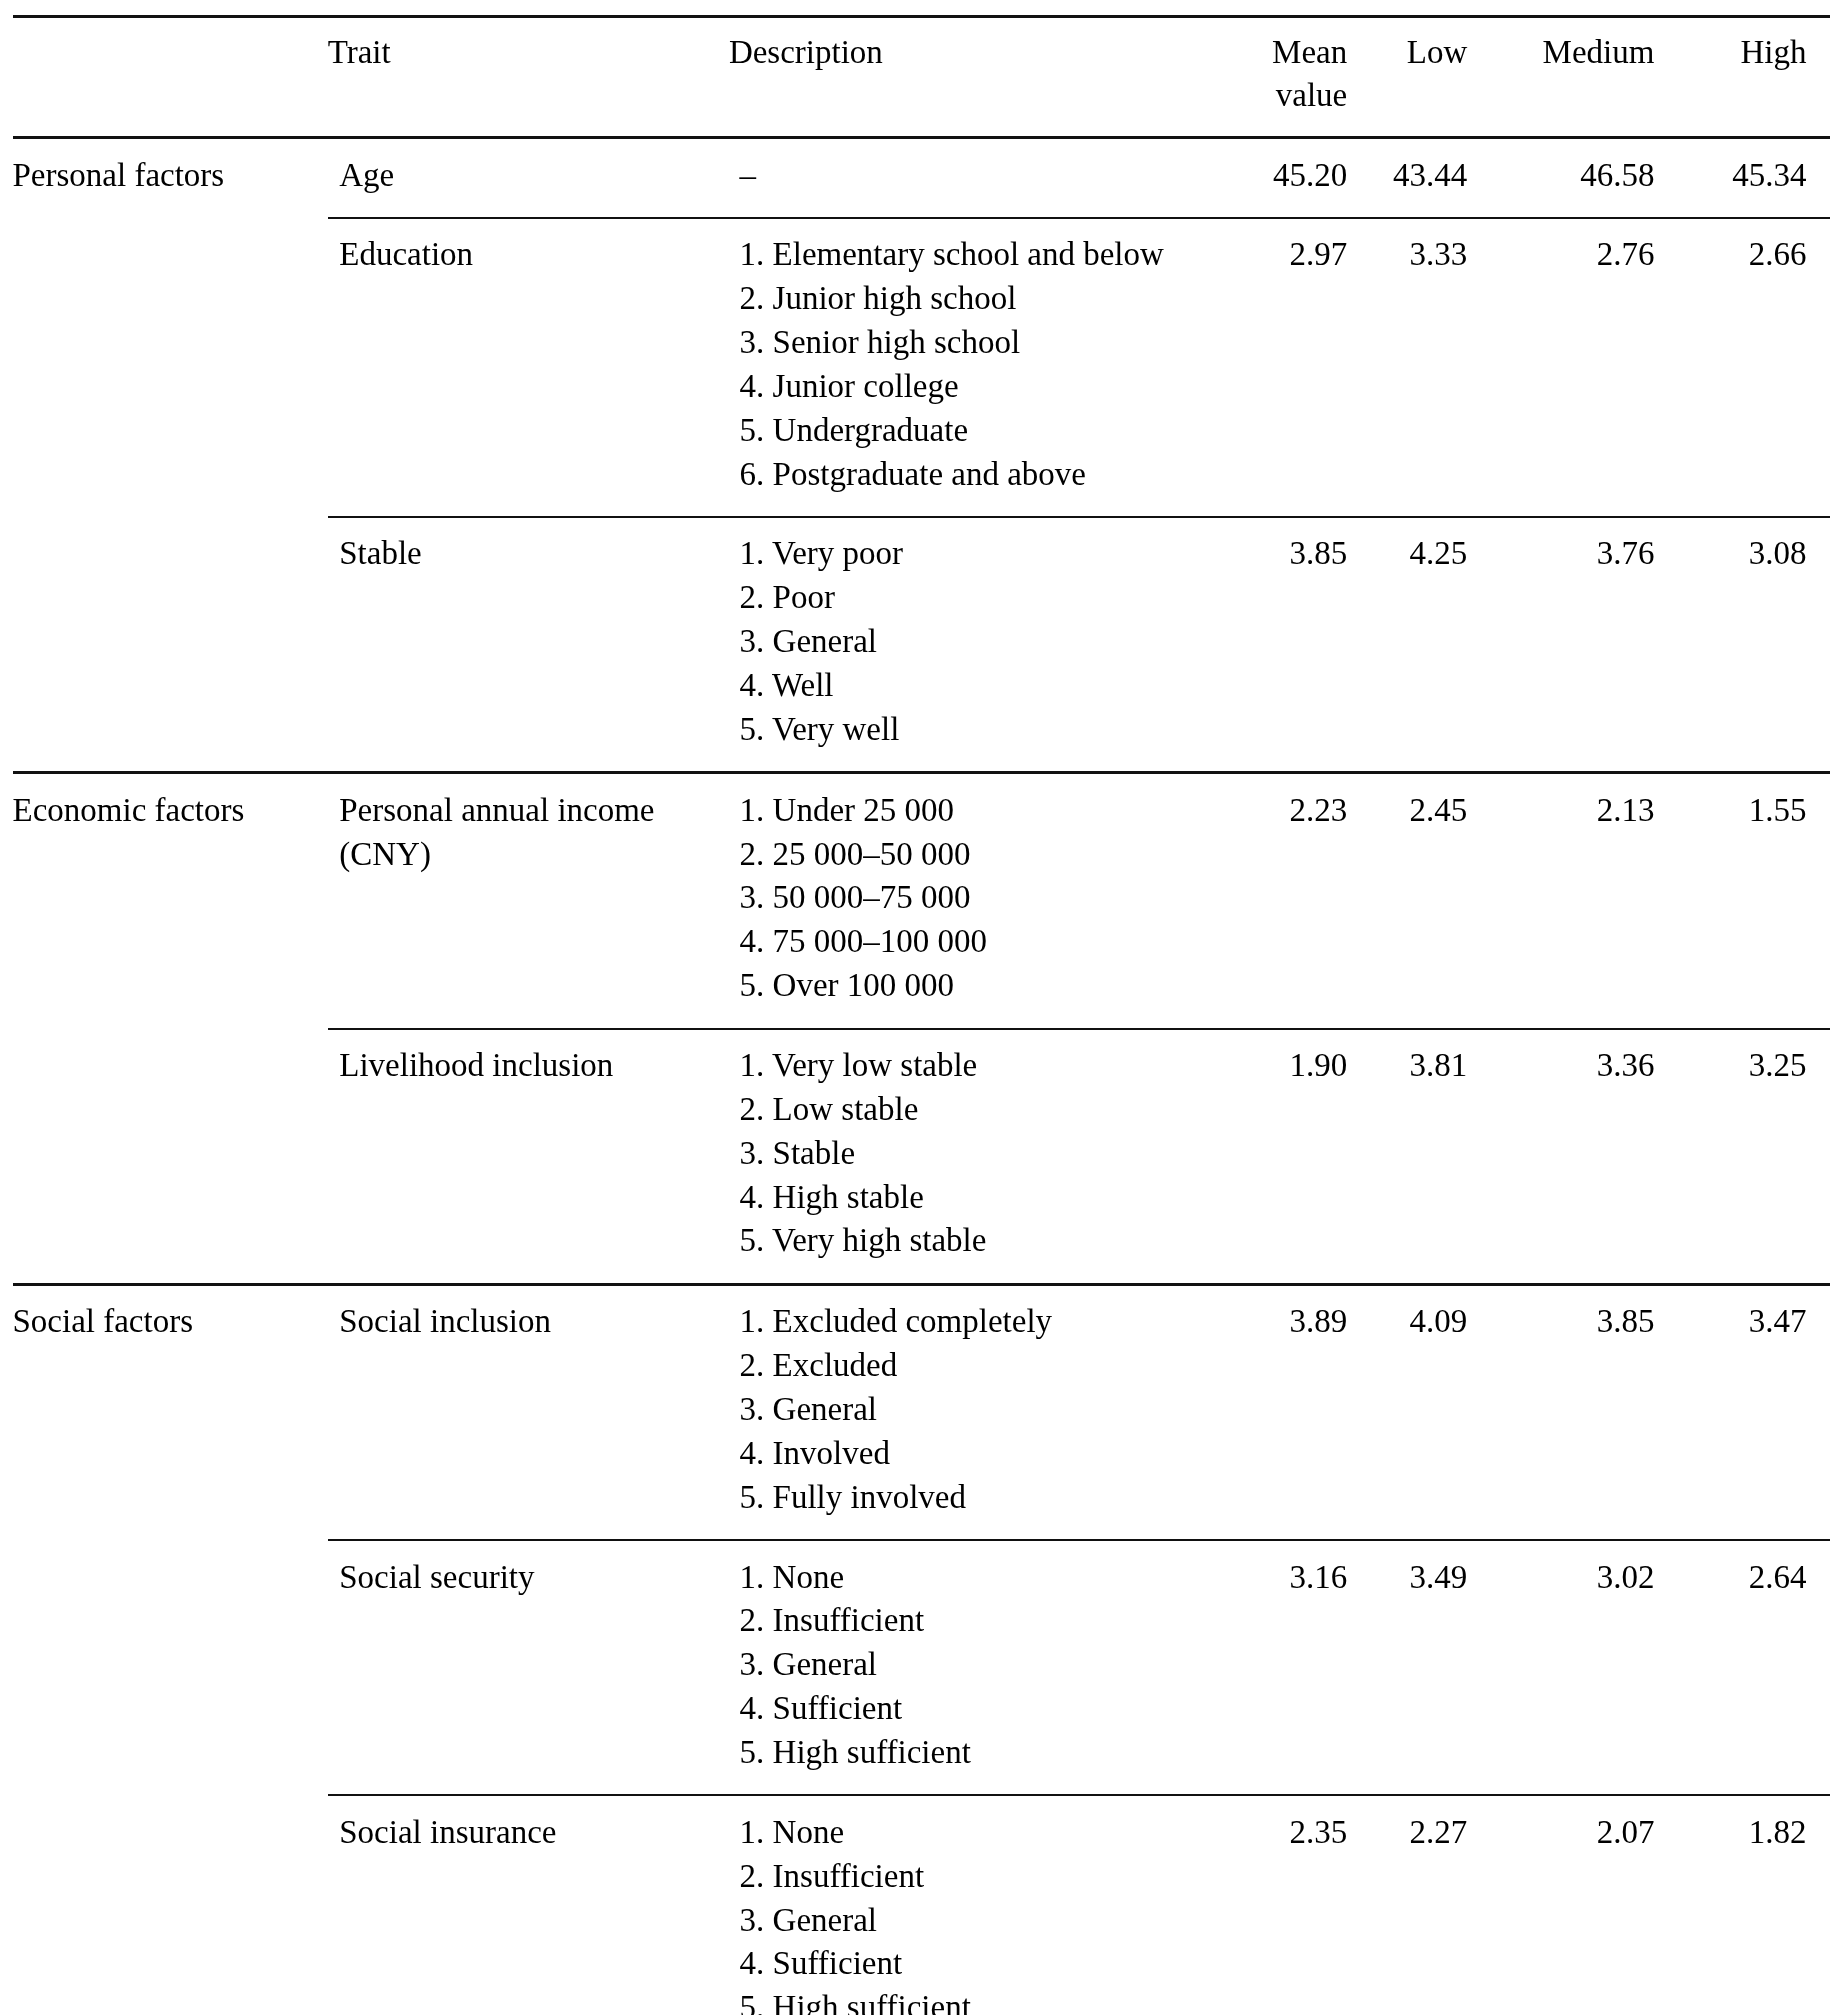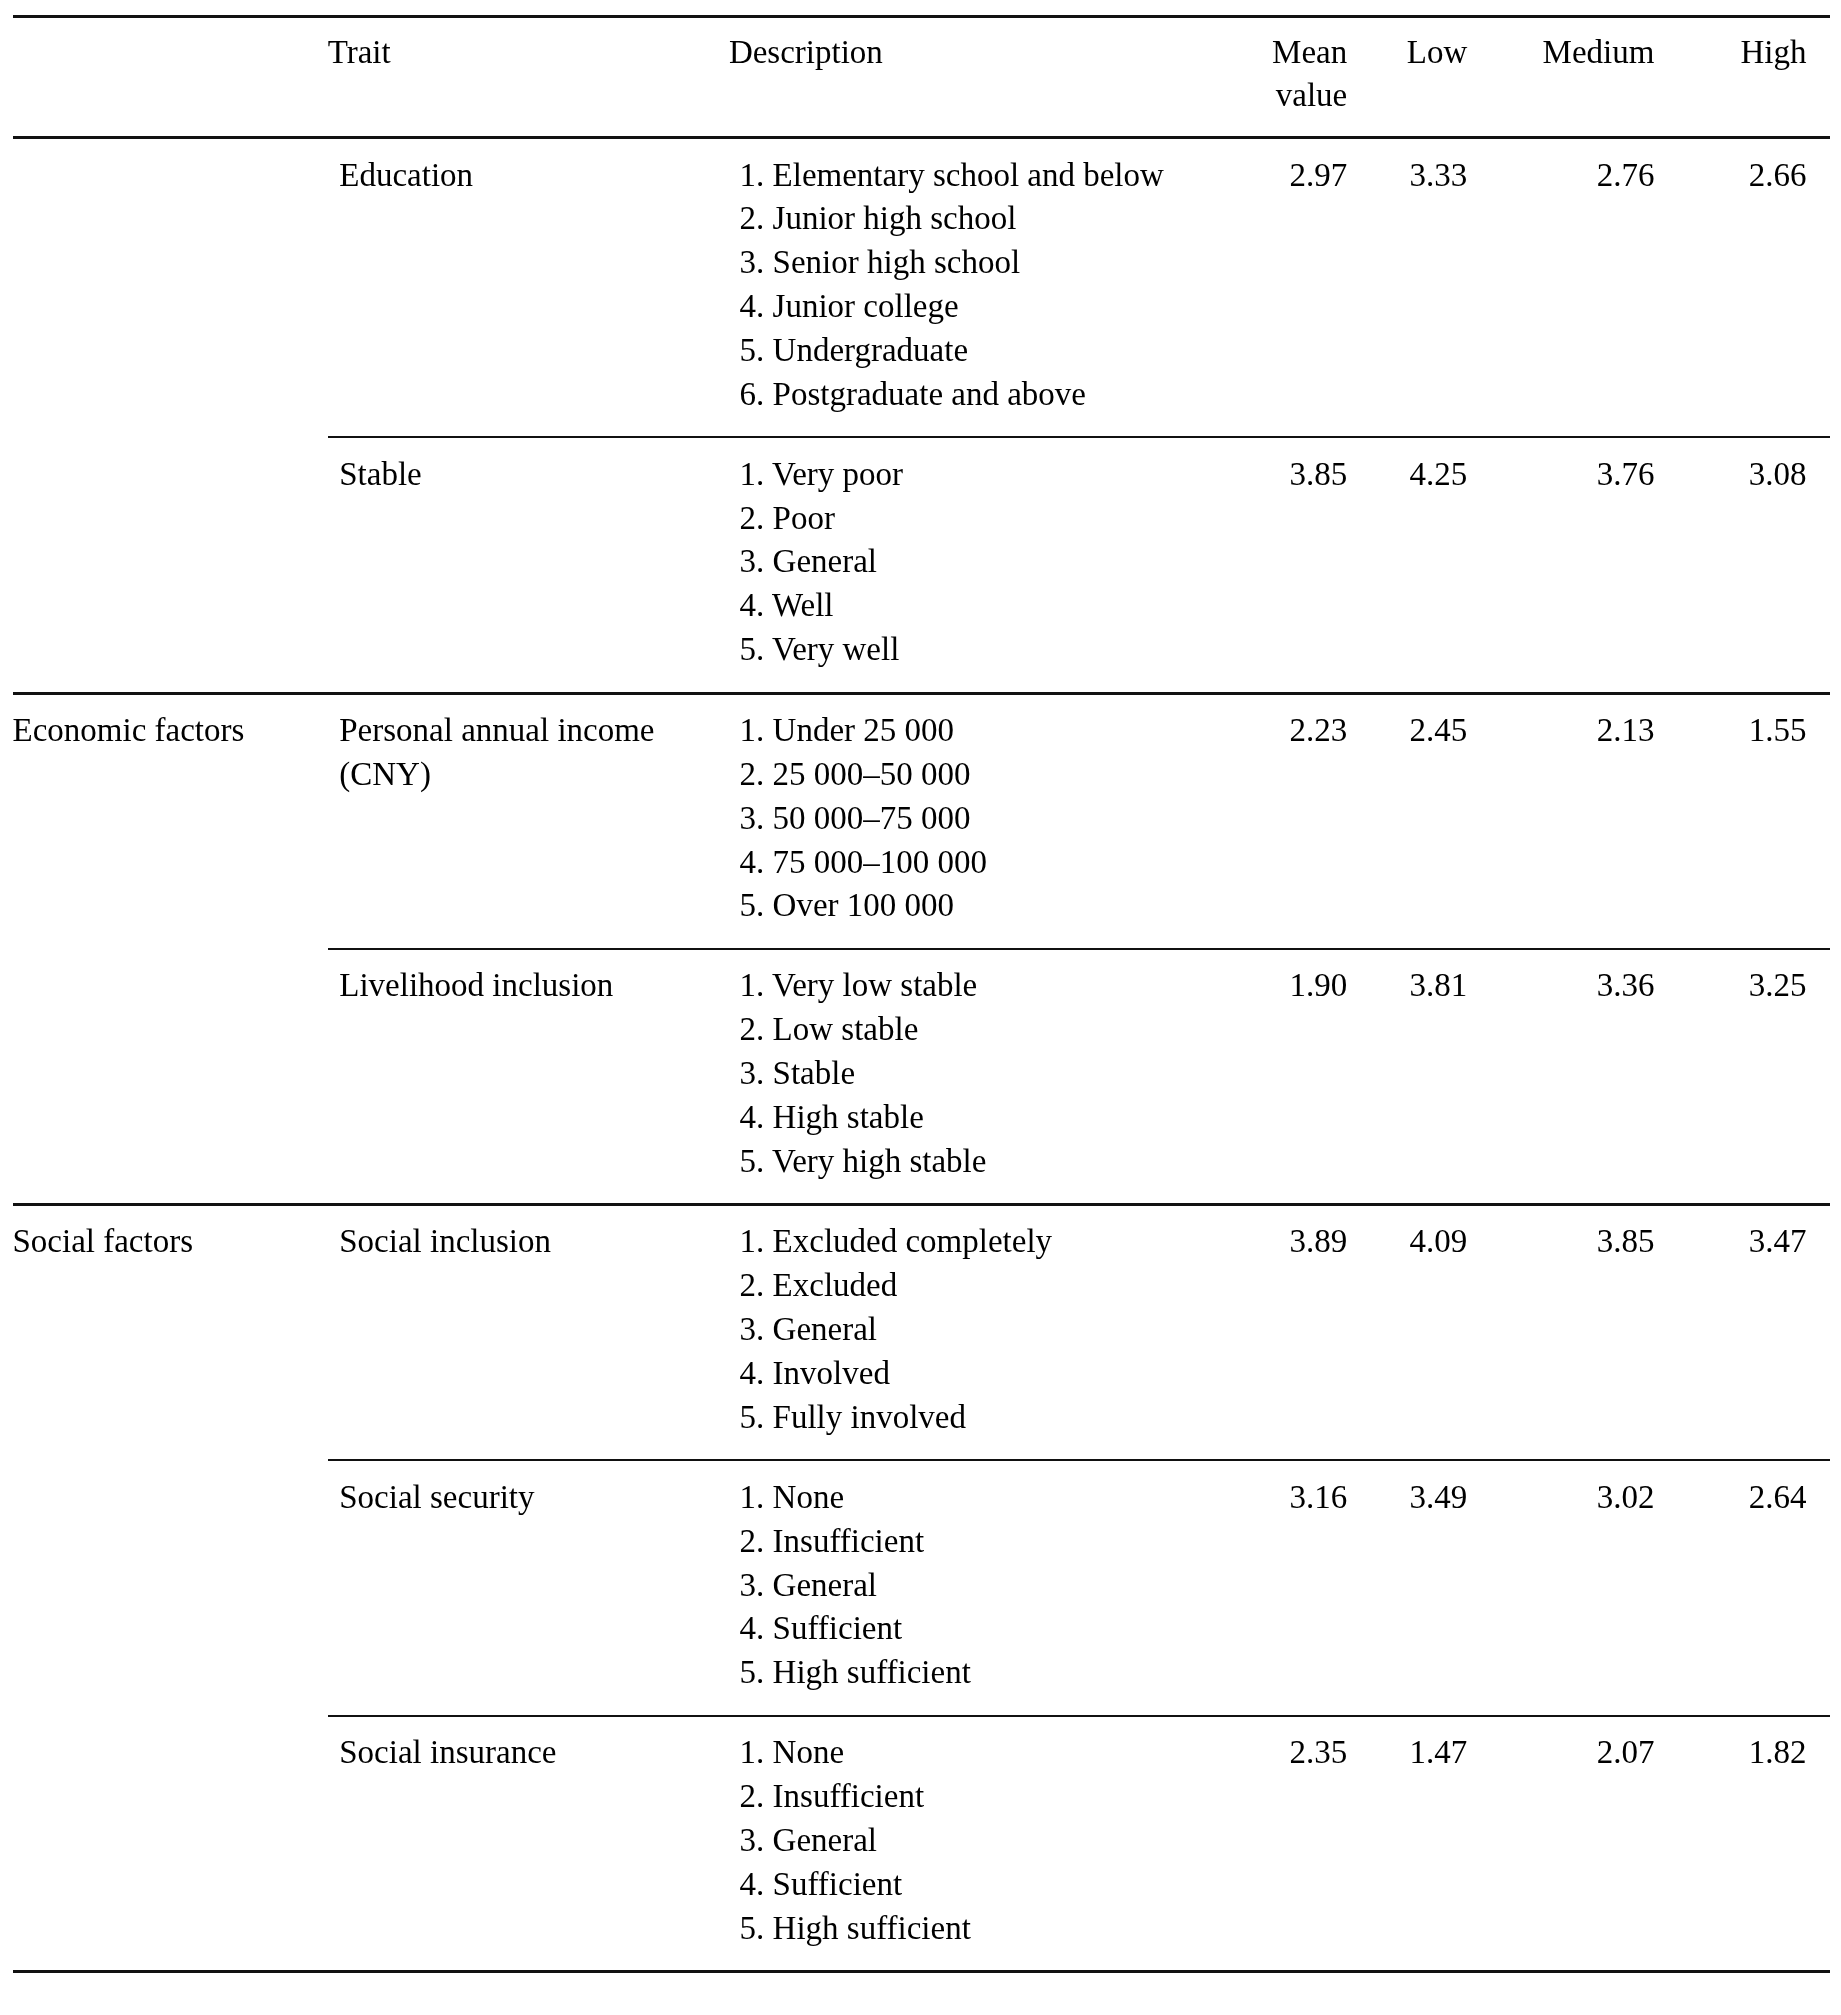--- a/index.html
+++ b/index.html
@@ -147,20 +147,47 @@
         </th>
         <th class="h-num">
           <div class="pad-head">Medium</div>
         </th>
         <th class="h-num">
           <div class="pad-head">High</div>
         </th>
       </tr>
     </thead>
     <tbody id="table-body">
+        <tr class="section-start">
+          <td class="cat">
+            <div class="pad-cell">Personal factors</div>
+          </td>
+          <td class="trait">
+            <div class="pad-cell">
+              <span class="trait-text">Age</span>
+            </div>
+          </td>
+          <td class="desc">
+            <div class="pad-cell">
+              <div class="desc-single">–</div>
+            </div>
+          </td>
+          <td class="num">
+            <div class="pad-cell">45.20</div>
+          </td>
+          <td class="num">
+            <div class="pad-cell">43.44</div>
+          </td>
+          <td class="num">
+            <div class="pad-cell">46.58</div>
+          </td>
+          <td class="num">
+            <div class="pad-cell">45.34</div>
+          </td>
+        </tr>
         <tr class="sub-row">
           <td class="cat cat-blank">
             <div class="pad-cell"></div>
           </td>
           <td class="trait">
             <div class="pad-cell">
               <span class="trait-text">Education</span>
             </div>
           </td>
           <td class="desc">
@@ -370,21 +397,21 @@
                 <li>3. General</li>
                 <li>4. Sufficient</li>
                 <li>5. High sufficient</li>
               </ul>
             </div>
           </td>
           <td class="num">
             <div class="pad-cell">2.35</div>
           </td>
           <td class="num">
-            <div class="pad-cell">1.47</div>
+            <div class="pad-cell">2.27</div>
           </td>
           <td class="num">
             <div class="pad-cell">2.07</div>
           </td>
           <td class="num">
             <div class="pad-cell">1.82</div>
           </td>
         </tr>
       </tbody>
   </table>

